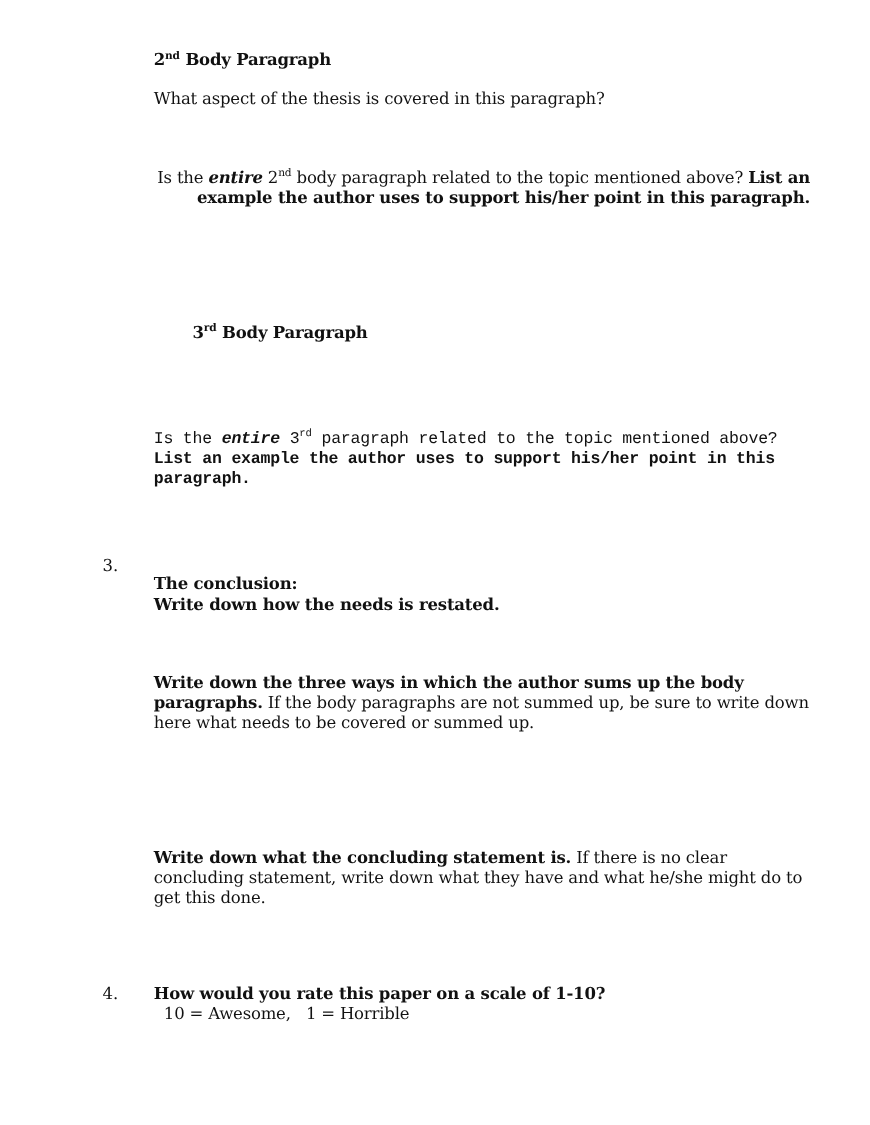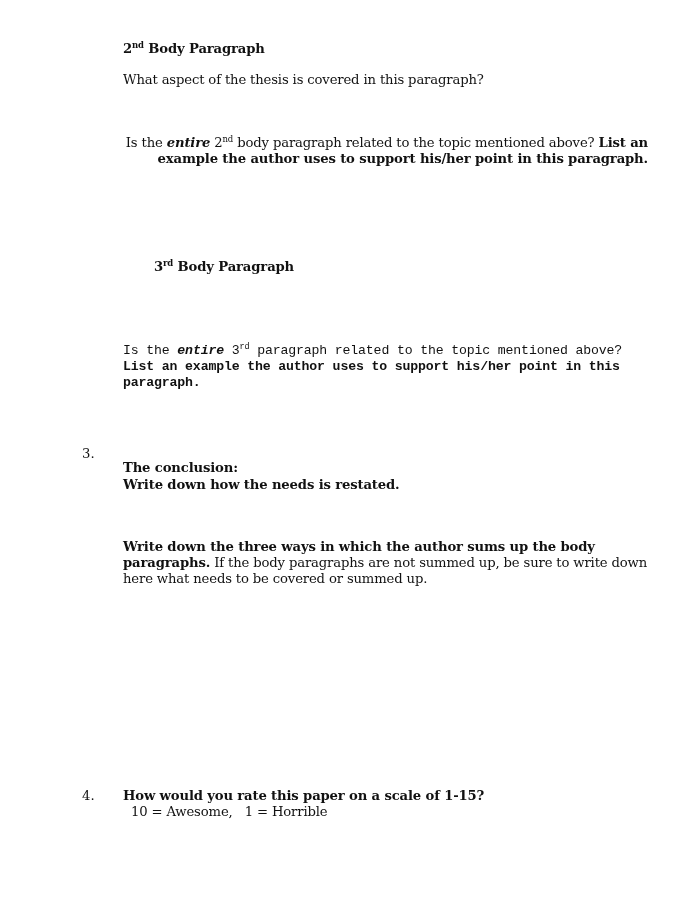--- a/index.html
+++ b/index.html
@@ -69,19 +69,22 @@
 
   <div class="num" style="top:446px;">3.</div>
   <div class="block b" style="top:460px;">The conclusion:</div>
 
   <div class="block b" style="top:477px;">Write down how the needs is restated.</div>
 
   <div class="block" style="top:539px;">
     <span class="b">Write down the three ways in which the author sums up the body paragraphs.</span><span>  If the body paragraphs are not summed up, be sure to write down here what needs to be covered or summed up.</span>
   </div>
 
+  <div class="block" style="top:679px;">
+    <span class="b">Write down what the concluding statement is.</span><span>  If there is no clear concluding statement, write down what they have and what he/she might do to get this done.</span>
+  </div>
 
   <div class="num" style="top:788px;">4.</div>
   <div class="block" style="top:788px; width:560px;">
-    <span class="b">How would you rate this paper on a scale of 1-15?</span><span style="white-space:pre;">  10 = Awesome,   1 = Horrible</span>
+    <span class="b">How would you rate this paper on a scale of 1-10?</span><span style="white-space:pre;">  10 = Awesome,   1 = Horrible</span>
   </div>
 
 </div>
 
 </body></html>

